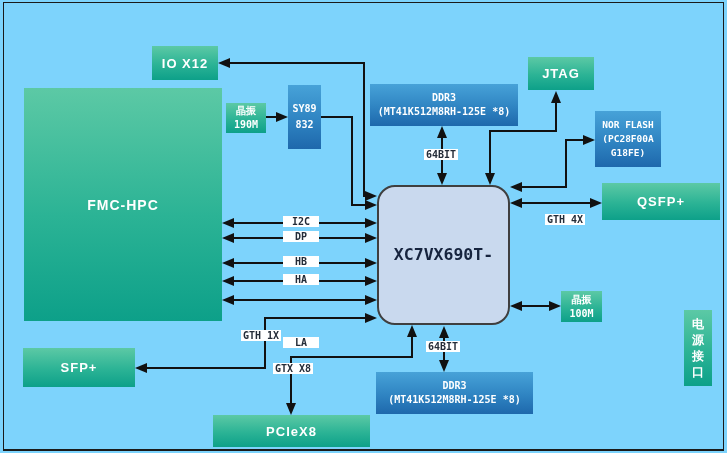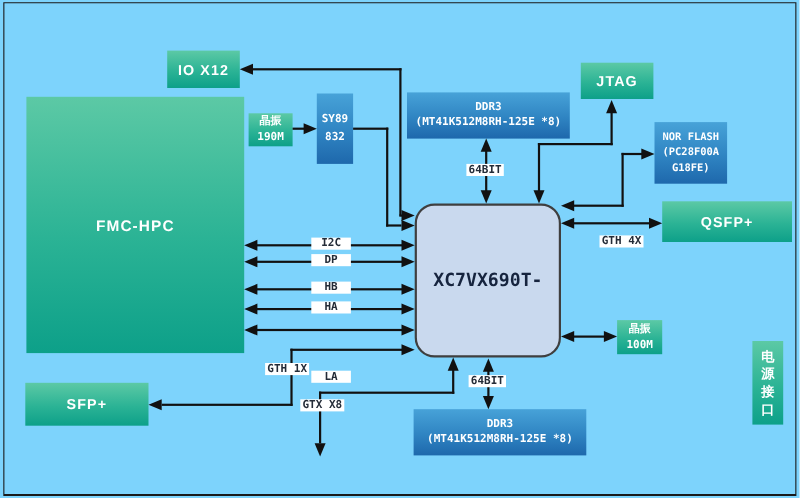--- a/index.html
+++ b/index.html
@@ -104,20 +104,23 @@
 
   <div class="blk blue mono sm" style="left:376px;top:372px;width:157px;height:42px;">
     <span>DDR3</span>
     <span>(MT41K512M8RH-125E *8)</span>
   </div>
 
   <div class="blk green lbl13" style="left:23px;top:348px;width:112px;height:39px;">
     <span>SFP+</span>
   </div>
 
+  <div class="blk green lbl13" style="left:213px;top:415px;width:157px;height:32px;">
+    <span>PCIeX8</span>
+  </div>
 
   <div class="ar ar-l" style="left:218px;top:58px;"></div>
   <div class="ln h" style="left:228px;top:62px;width:137px;"></div>
   <div class="ln v" style="left:363px;top:62px;height:134px;"></div>
   <div class="ln h" style="left:363px;top:195px;width:4px;"></div>
   <div class="ar ar-r" style="left:365px;top:191px;"></div>
 
   <div class="ln h" style="left:266px;top:116px;width:12px;"></div>
   <div class="ar ar-r" style="left:276px;top:112px;"></div>
 

